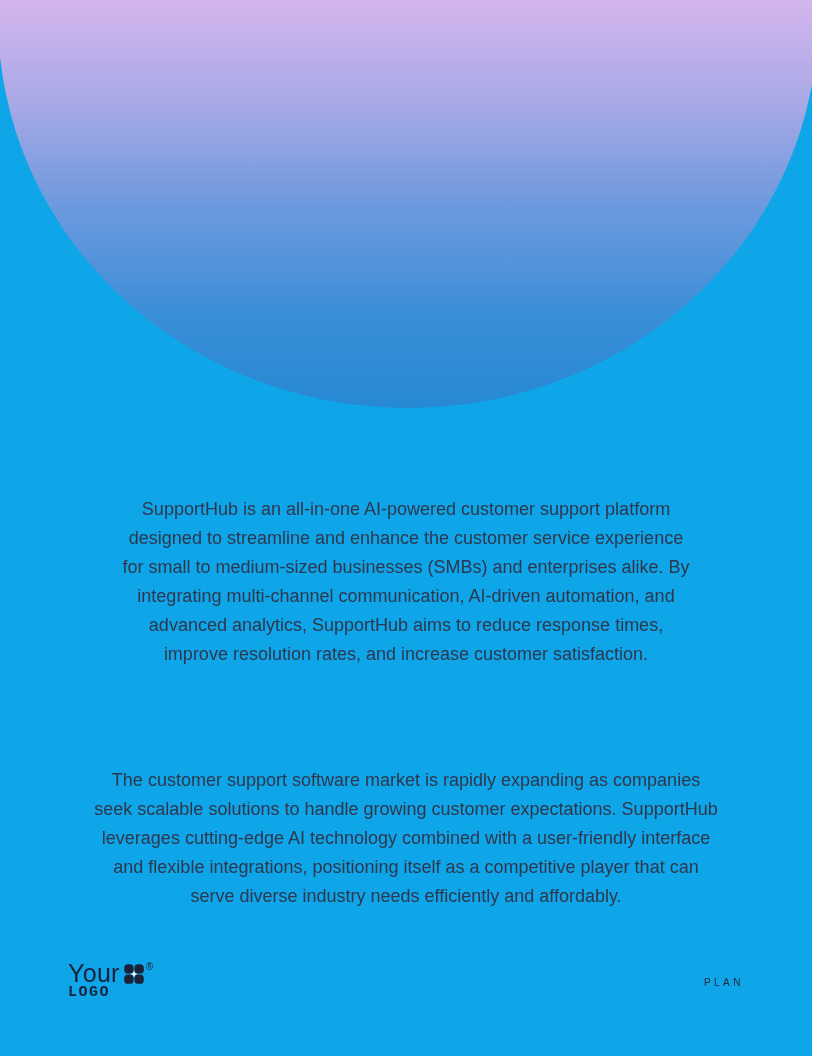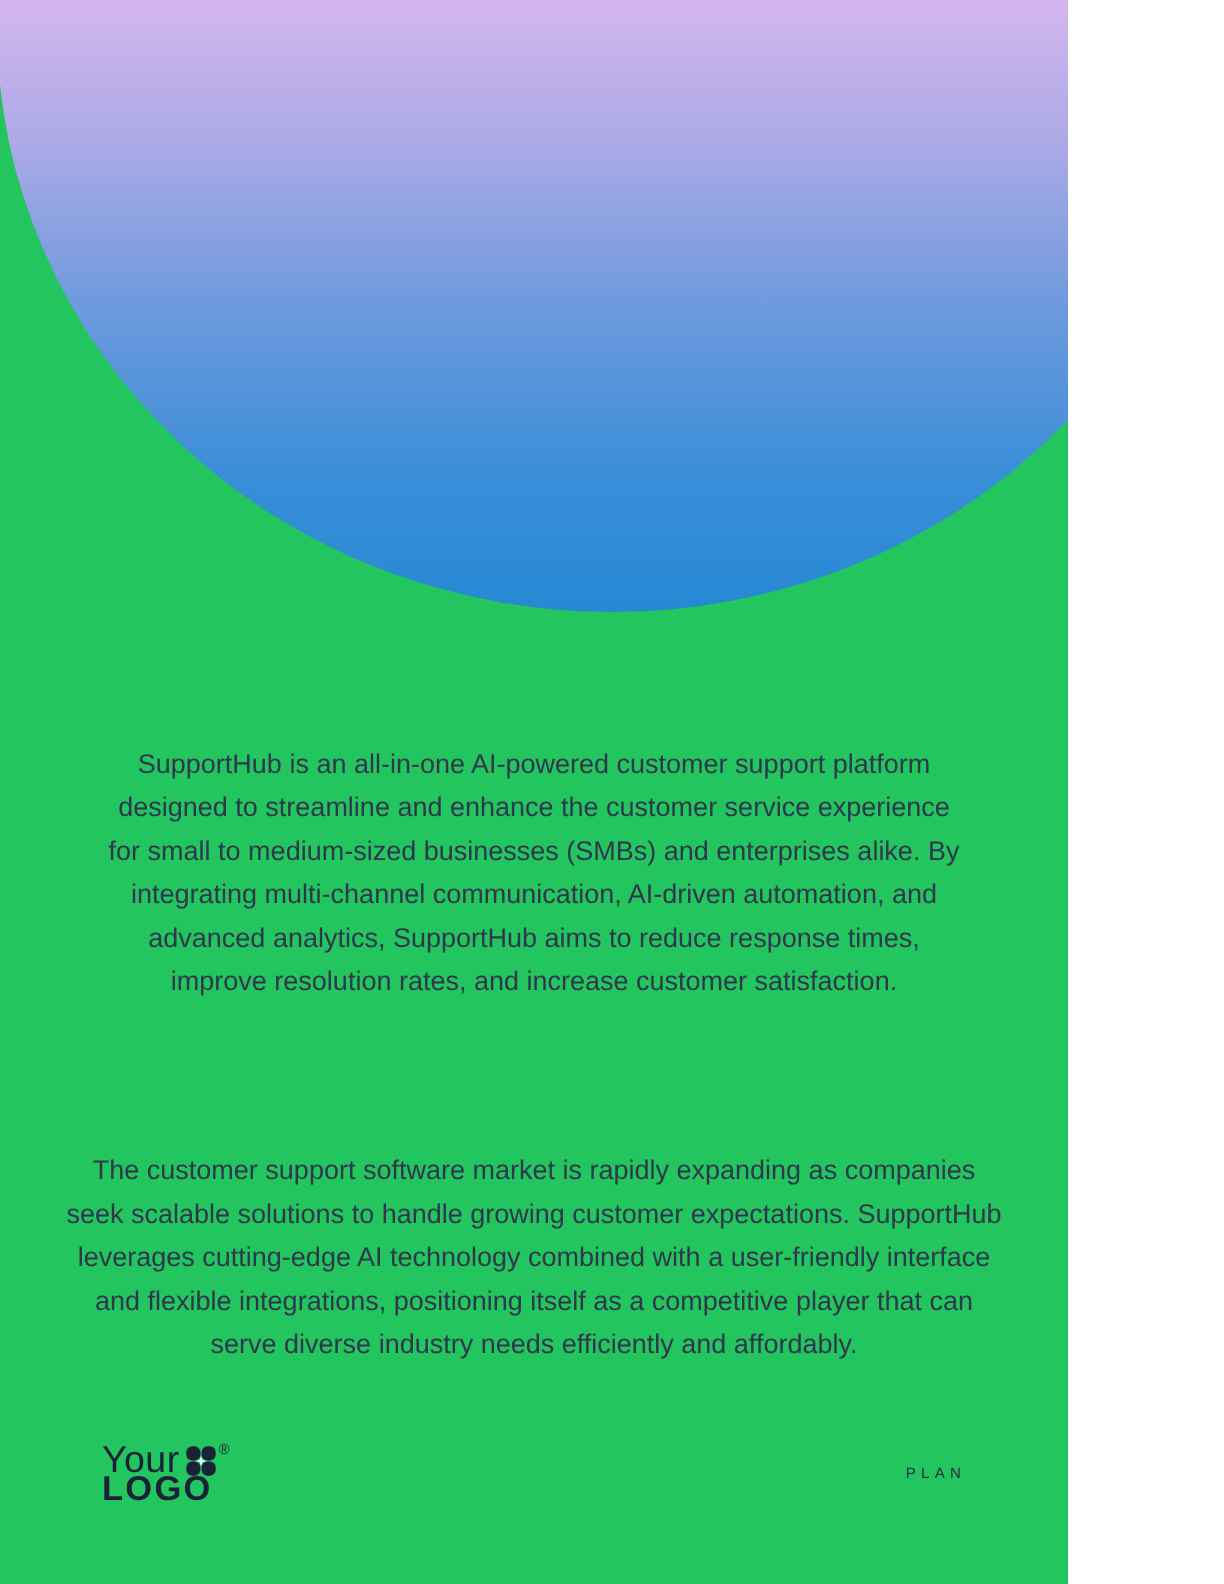--- a/index.html
+++ b/index.html
@@ -1,20 +1,20 @@
 <!DOCTYPE html>
 <html><head>
 <meta charset="utf-8">
 <style>
   html, body { margin: 0; padding: 0; background: #ffffff; }
   .page {
     position: relative;
-    width: 712px;
+    width: 812px;
     height: 1056px;
-    background: #22c55e;
+    background: #0ea5e9;
     overflow: hidden;
     font-family: "Liberation Sans", sans-serif;
   }
   
   .dome {
     position: absolute;
     left: -2px;
     top: -372px;
     width: 820px;
     height: 780px;
@@ -68,24 +68,25 @@
     margin-top: 0px;
     display: block;
   }
   .logo-reg {
     font-size: 10px;
     line-height: 10px;
     margin-left: 2px;
     margin-top: -2px;
   }
   .logo-bottom {
-    font-size: 23px;
+    font-size: 15px;
     line-height: 17px;
     font-weight: 700;
     letter-spacing: 1.5px;
+    font-family: Liberation Mono, monospace;
   }
   .plan-label {
     font-size: 10px;
     letter-spacing: 3.5px;
     color: #232a40;
   }
 </style>
 </head>
 <body>
 

